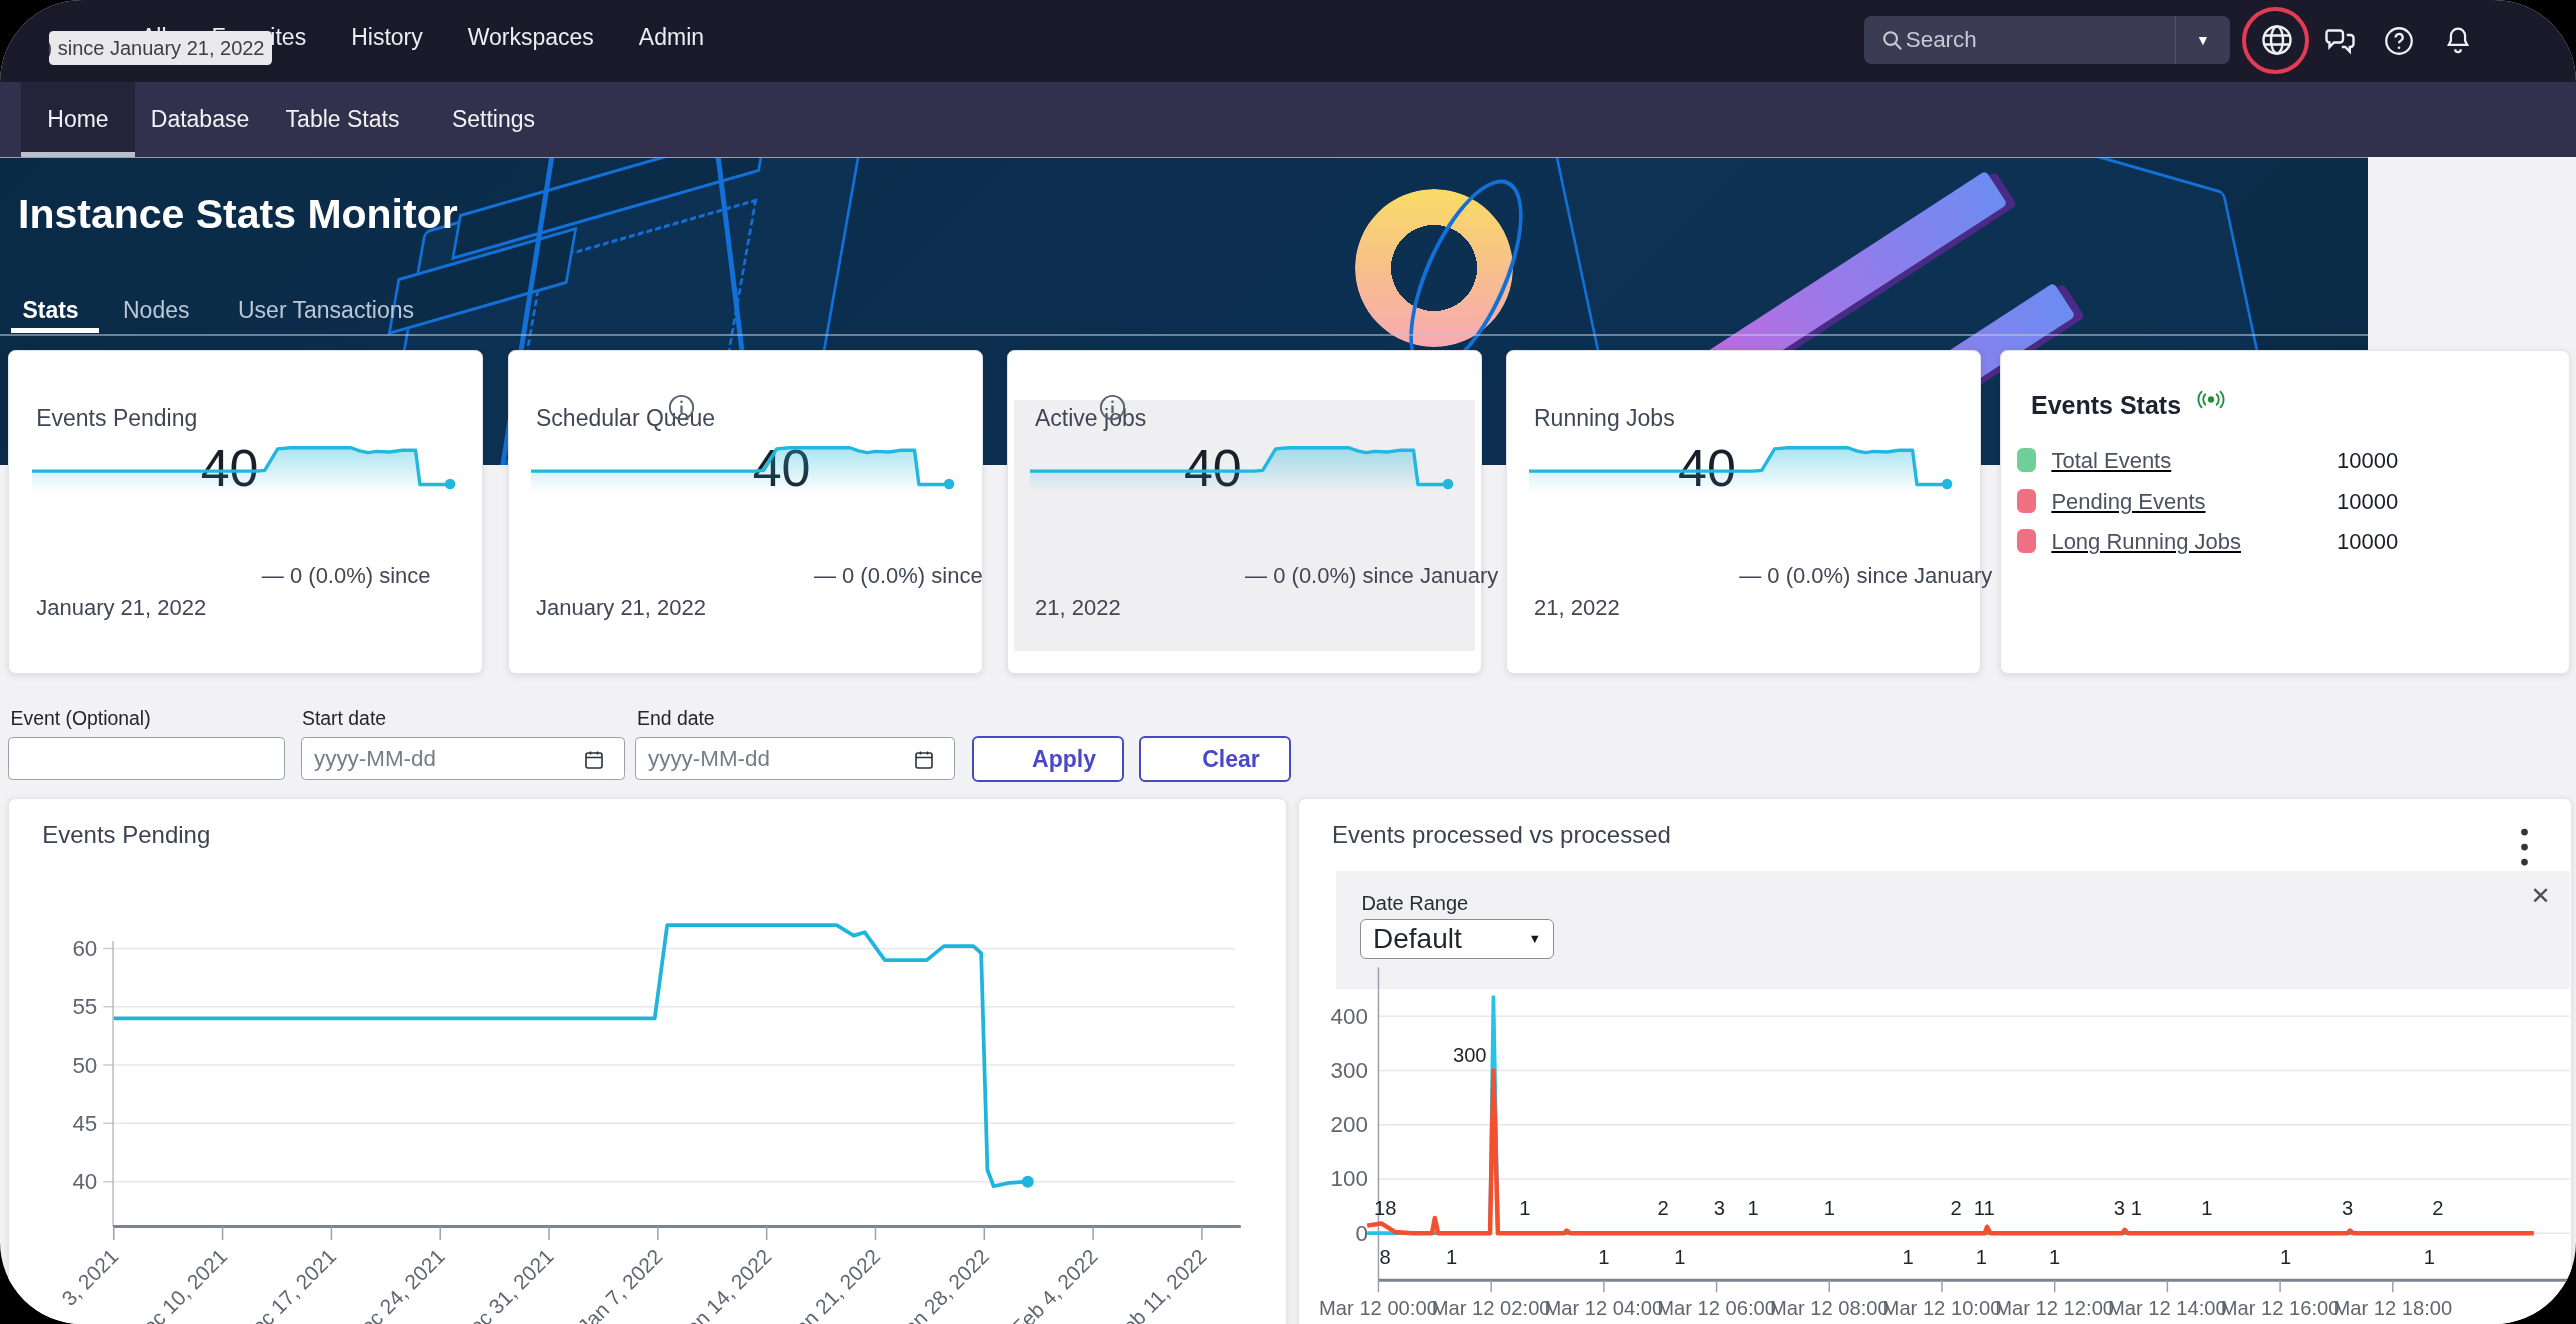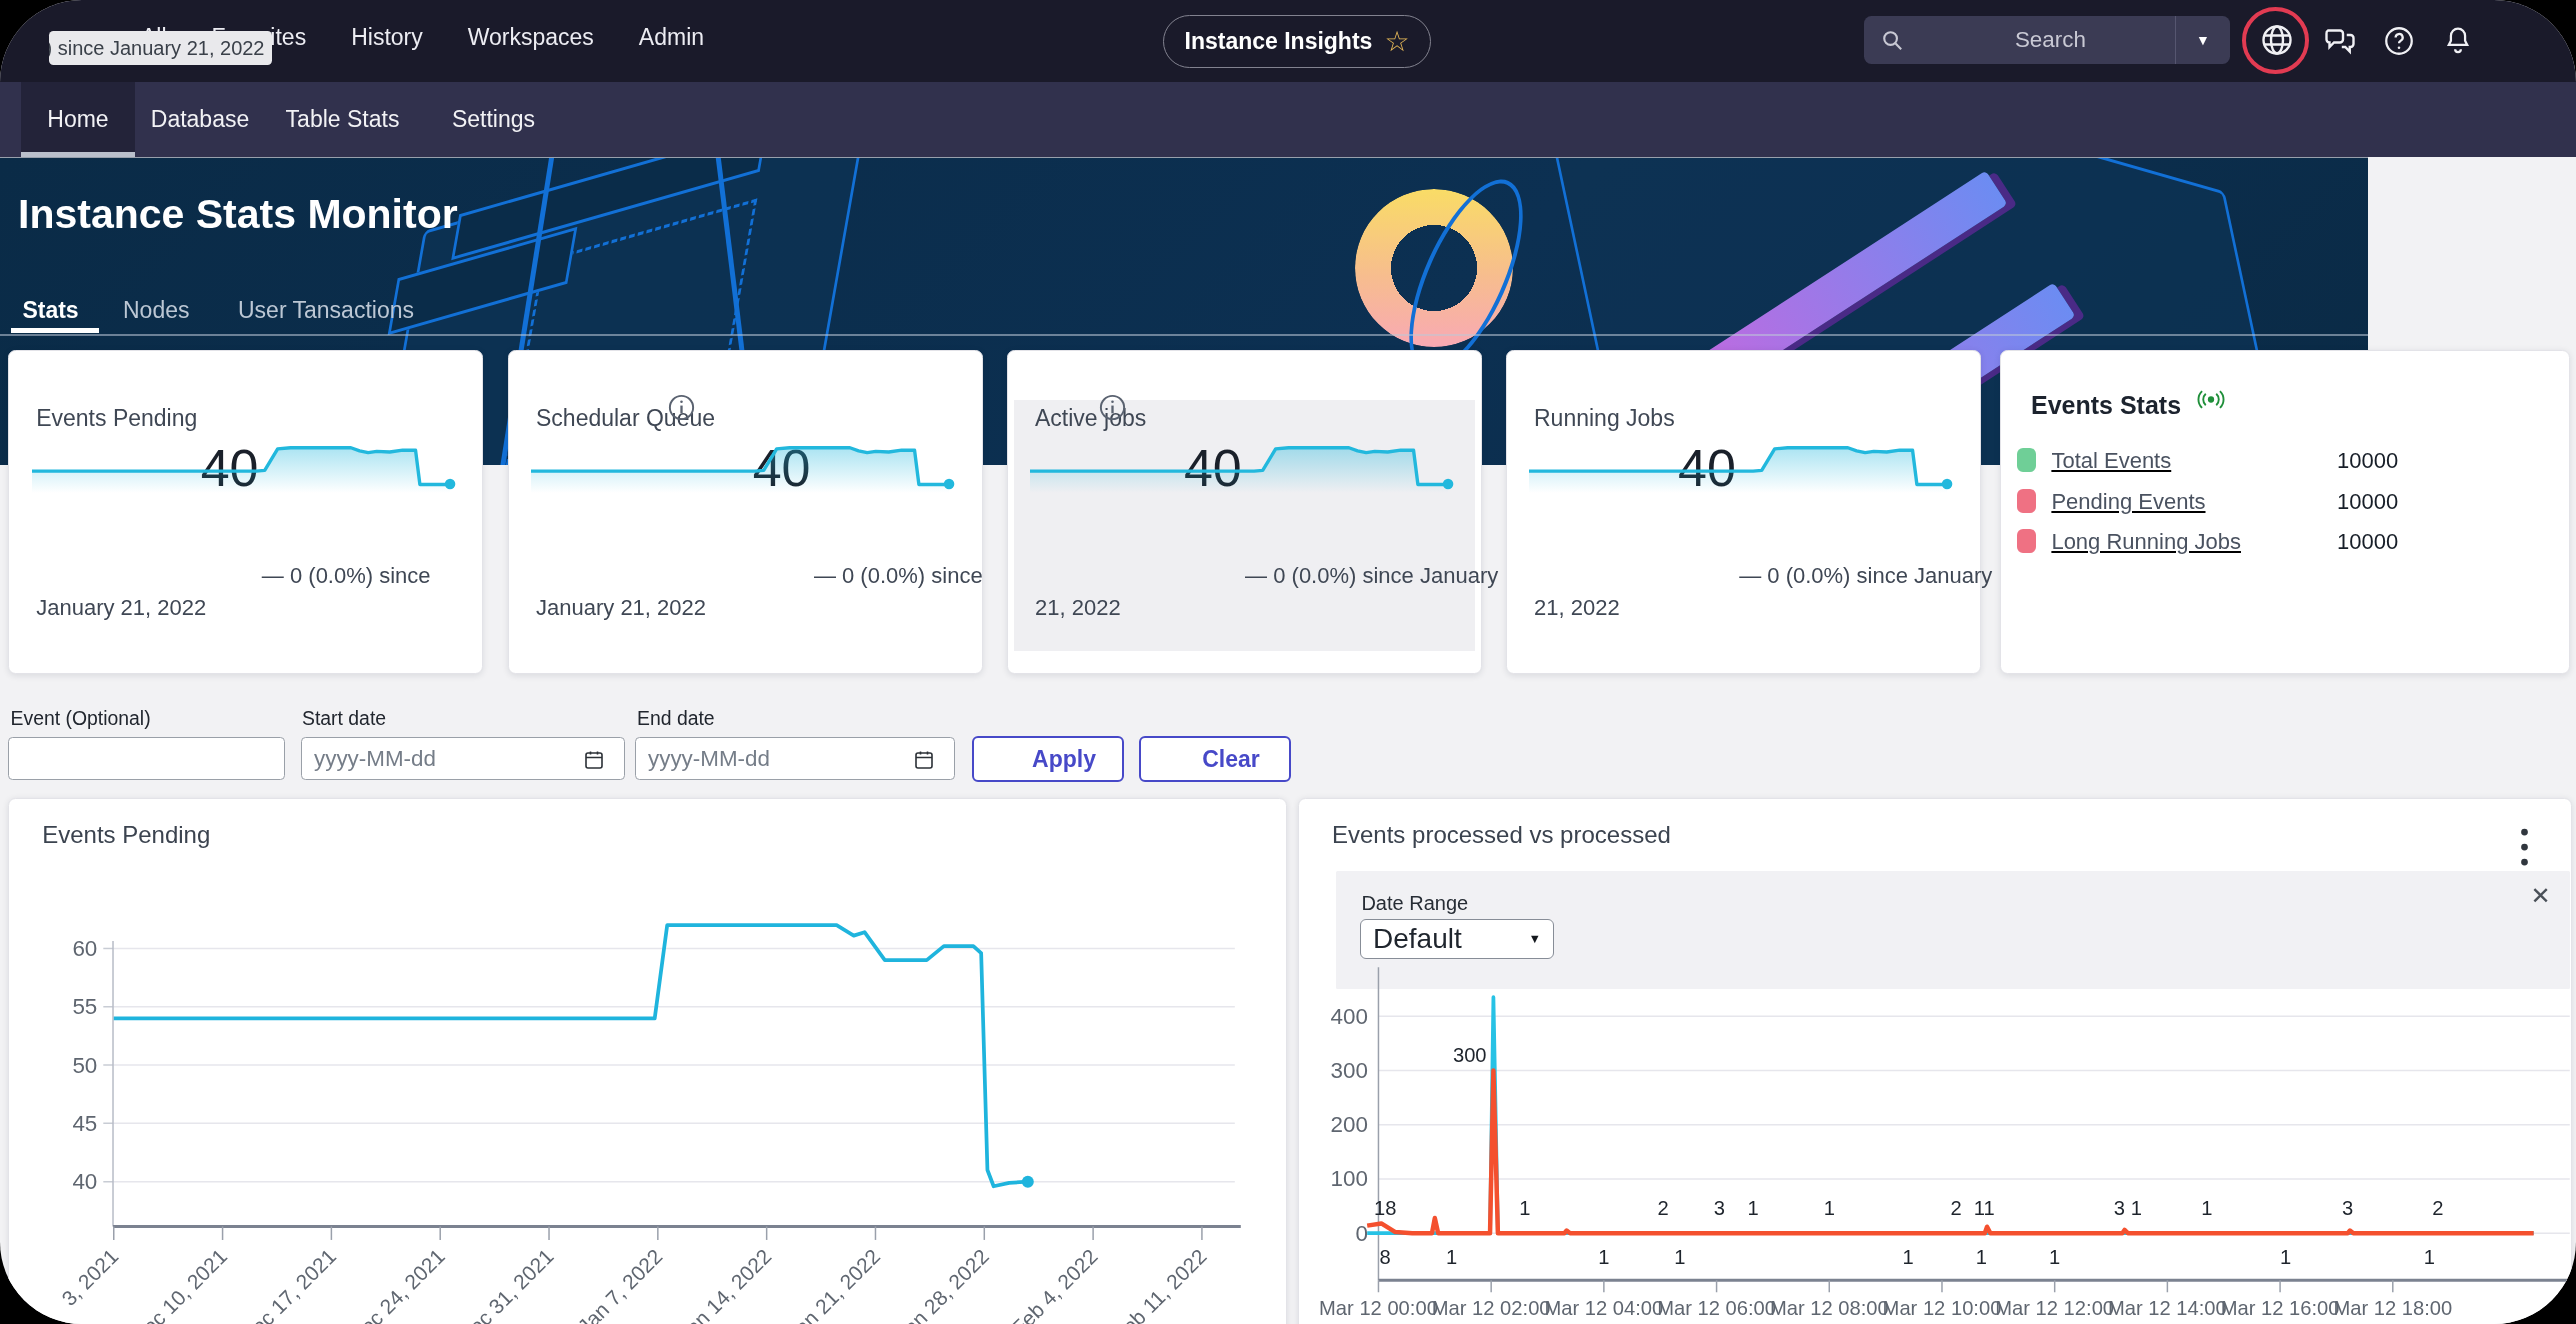--- a/index.html
+++ b/index.html
@@ -11,21 +11,21 @@
   .nav-items{position:absolute;left:141px;top:24px;display:flex;gap:45px;color:#ececf2;font-size:23px;}
   .nav-items span{cursor:pointer;}
   #tooltip{position:absolute;left:49px;top:31px;width:223px;height:34px;background:#e9e9ec;border-radius:4.5px;
     color:#3a4049;font-size:20px;line-height:34px;overflow:hidden;white-space:nowrap;display:flex;justify-content:flex-end;padding-right:7.5px;box-sizing:border-box;}
   #pill{position:absolute;left:1163px;top:15px;width:266px;height:51px;border:1.5px solid #82828f;border-radius:27px;
     display:flex;align-items:center;justify-content:center;gap:12px;color:#fff;font-size:23px;font-weight:700;cursor:pointer;}
   #pill .star{color:#e7b958;font-size:28px;font-weight:400;line-height:1;}
   #searchbox{position:absolute;left:1864px;top:16.4px;width:366px;height:48px;background:#3b3b54;border-radius:7.5px;
     display:flex;align-items:center;color:#c9c9d4;}
   #searchbox .mag{margin-left:16.4px;width:25.4px;height:25.4px;}
-  #searchbox .ph{margin-left:20px;font-size:22.4px;flex:1;text-align:center;}
+  #searchbox .ph{margin-left:0;font-size:22.4px;flex:1;}
   #searchbox .caretbox{width:54px;height:100%;border-left:1.5px solid #565670;display:flex;align-items:center;justify-content:center;color:#fff;font-size:14px;cursor:pointer;}
   .topicon{position:absolute;color:#f0f0f4;cursor:pointer;}
   #alert-ring{position:absolute;left:2242px;top:6.7px;width:67px;height:67px;border:4.5px solid #e23b52;border-radius:50%;box-sizing:border-box;}
 
   
   #tabstrip{position:absolute;left:0;top:82px;width:2576px;height:75px;background:#31314d;}
   .tab{position:absolute;top:0;height:75px;line-height:75px;text-align:center;color:#f2f2f5;font-size:23px;cursor:pointer;}
   .tab.active{background:#232339;}
   #tab-underline{position:absolute;left:21px;top:70px;width:114px;height:4.5px;background:#bac0cc;}
 
@@ -119,24 +119,20 @@
       <span>All</span>
       <span>Favorites</span>
       <span>History</span>
       <span>Workspaces</span>
       <span>Admin</span>
     </div>
     <div id="tooltip">
         <span>0 (0.0%) since January 21, 2022</span>
       </div>
 
-    <div id="pill">
-      <span>Instance Insights</span>
-      <span class="star">☆</span>
-    </div>
 
     <div id="searchbox">
       <svg class="mag" viewBox="0 0 24 24" fill="none" stroke="currentColor" stroke-width="2">
         <circle cx="10" cy="10" r="6"></circle>
           <line x1="14.5" y1="14.5" x2="20" y2="20"></line>
         </svg>
       <span class="ph">Search</span>
       <span class="caretbox">
           <span>▼</span>
         </span>

